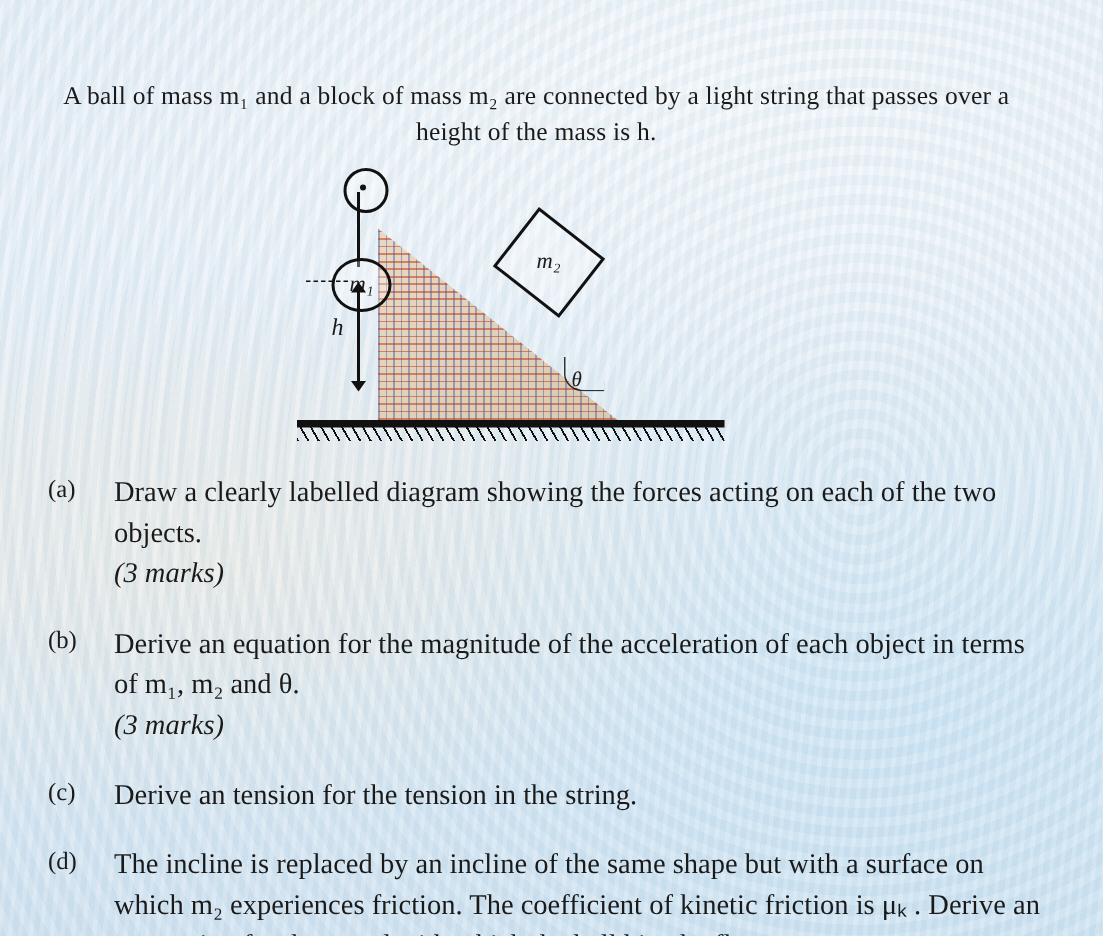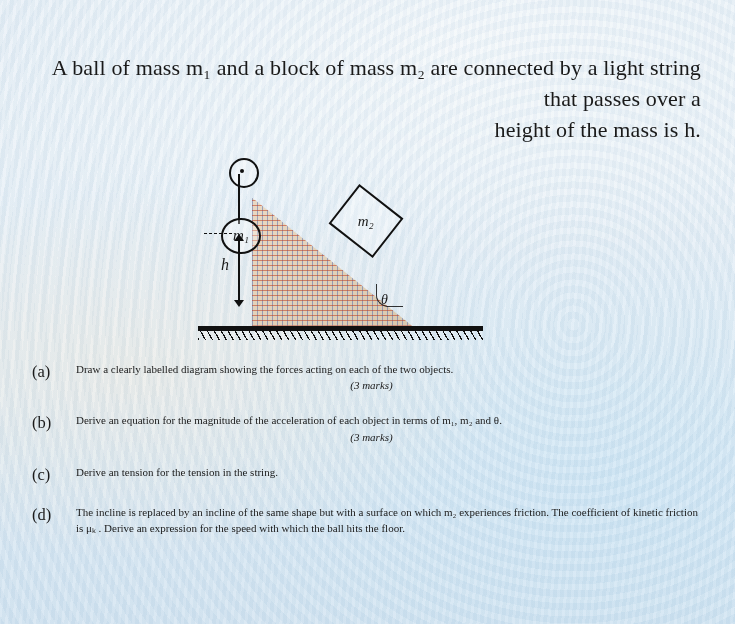--- a/index.html
+++ b/index.html
@@ -48,24 +48,24 @@
     );
     opacity: 0.55;
   }
   .page {
     position: relative;
     z-index: 3;
     padding: 52px 34px 0 10px;
     box-sizing: border-box;
   }
   .intro {
-    font-size: 22px;
+    font-size: 17px;
     line-height: 1.42;
     letter-spacing: 0.15px;
-    text-align: right;
+    text-align: center;
     margin: 0 0 4px 0;
     padding-left: 4px;
   }
 
   
   .figure-wrap {
     position: relative;
     height: 200px;
     margin-top: 6px;
   }
@@ -238,26 +238,26 @@
     display: flex;
     margin-bottom: 20px;
   }
   .q-label {
     width: 44px;
     flex: 0 0 44px;
     font-size: 16.5px;
   }
   .q-body {
     flex: 1;
-    font-size: 11px;
+    font-size: 19px;
     line-height: 1.4;
   }
   .marks {
     display: block;
-    text-align: center;
+    text-align: left;
     font-style: italic;
     padding-right: 34px;
     margin-top: 1px;
   }
   .marks.inline-right {
     margin-top: -20px;
   }
 </style>
 </head>
 <body>

